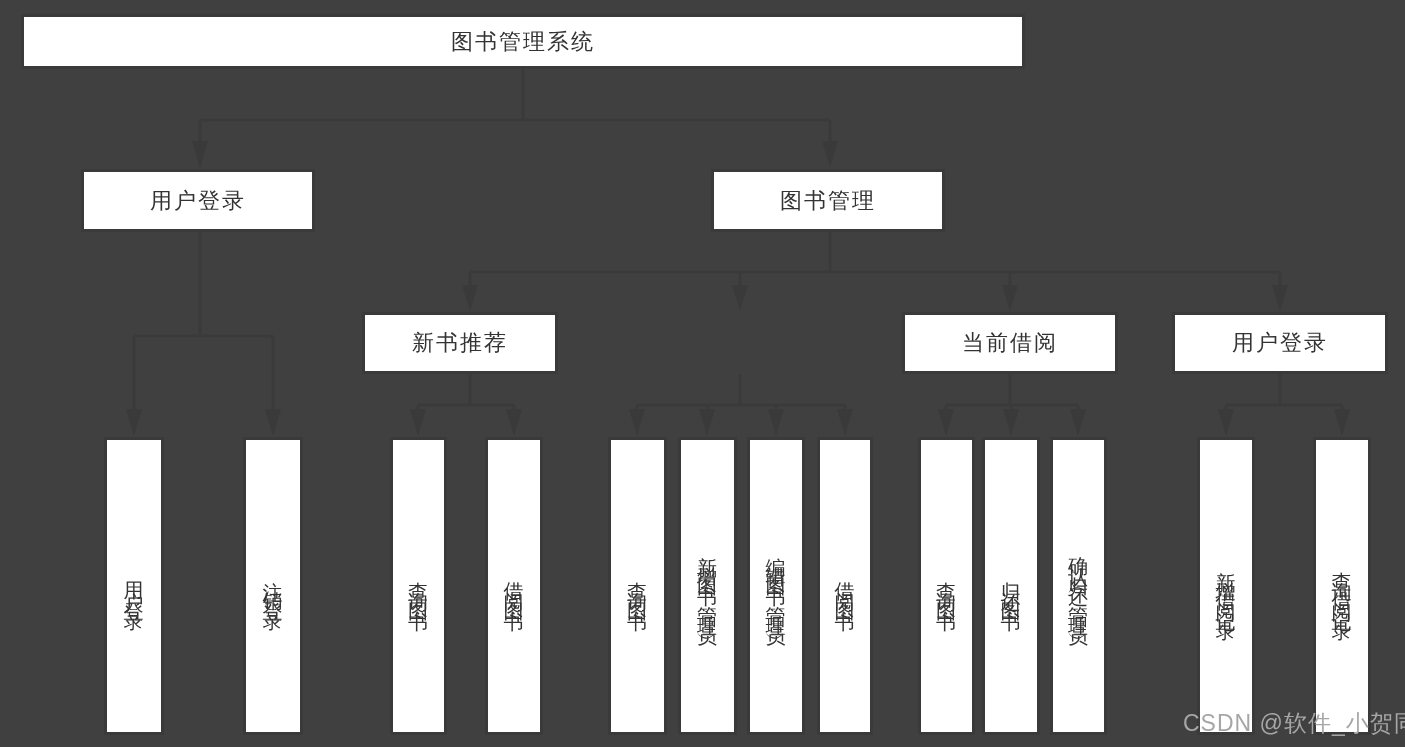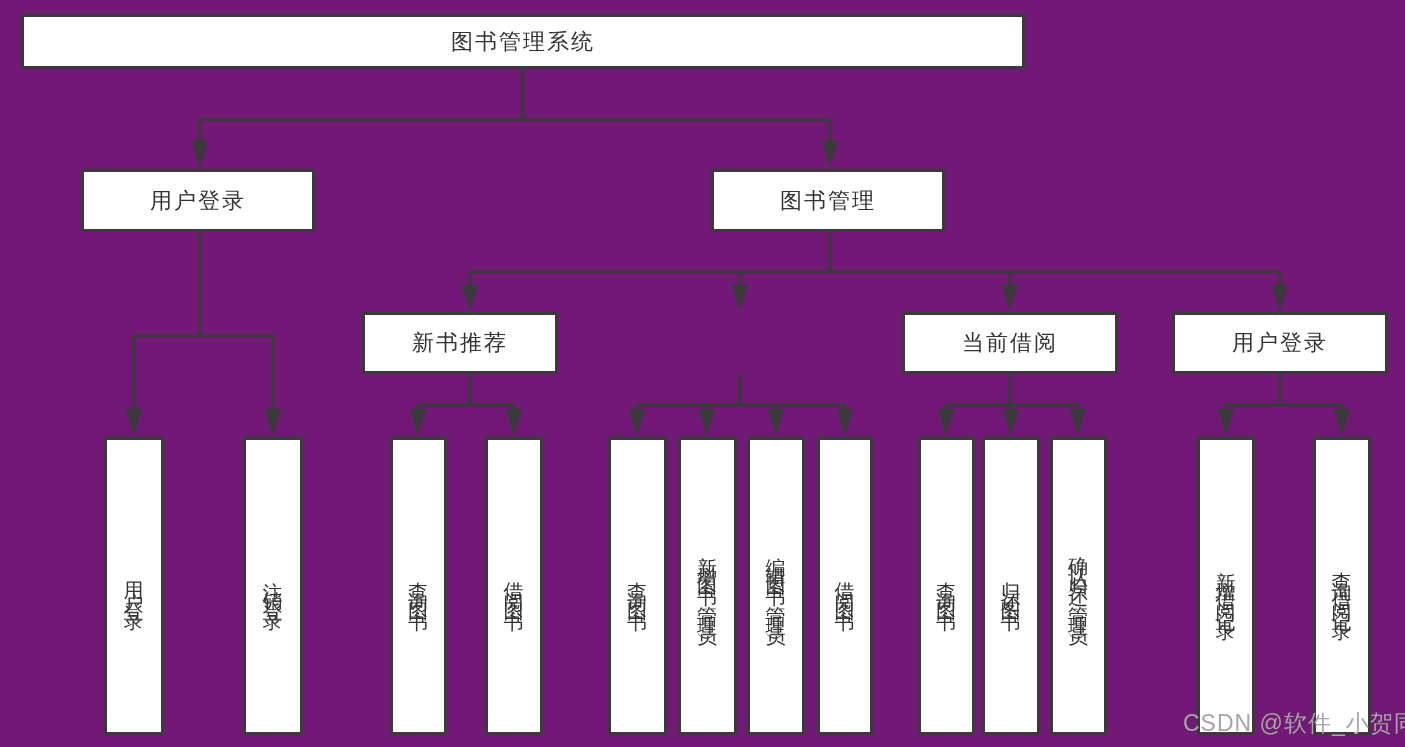--- a/index.html
+++ b/index.html
@@ -1,19 +1,19 @@
 <!DOCTYPE html>
 <html><head>
 <meta charset="utf-8">
 <style>
   html,body{margin:0;padding:0;background:#ffffff;}
   #stage{
     position:relative;
     width:1405px;height:747px;
-    background:#701a75;
+    background:#404040;
     overflow:hidden;
     font-family:"Liberation Sans","DejaVu Sans",sans-serif;
   }
   #wires{position:absolute;left:0;top:0;width:1405px;height:747px;pointer-events:none;}
   .hbox{
     position:absolute;box-sizing:border-box;
     border:3px solid #3a3a3a;background:#ffffff;
     display:flex;align-items:center;justify-content:center;
     font-size:22px;color:#333333;letter-spacing:2px;
     white-space:nowrap;

